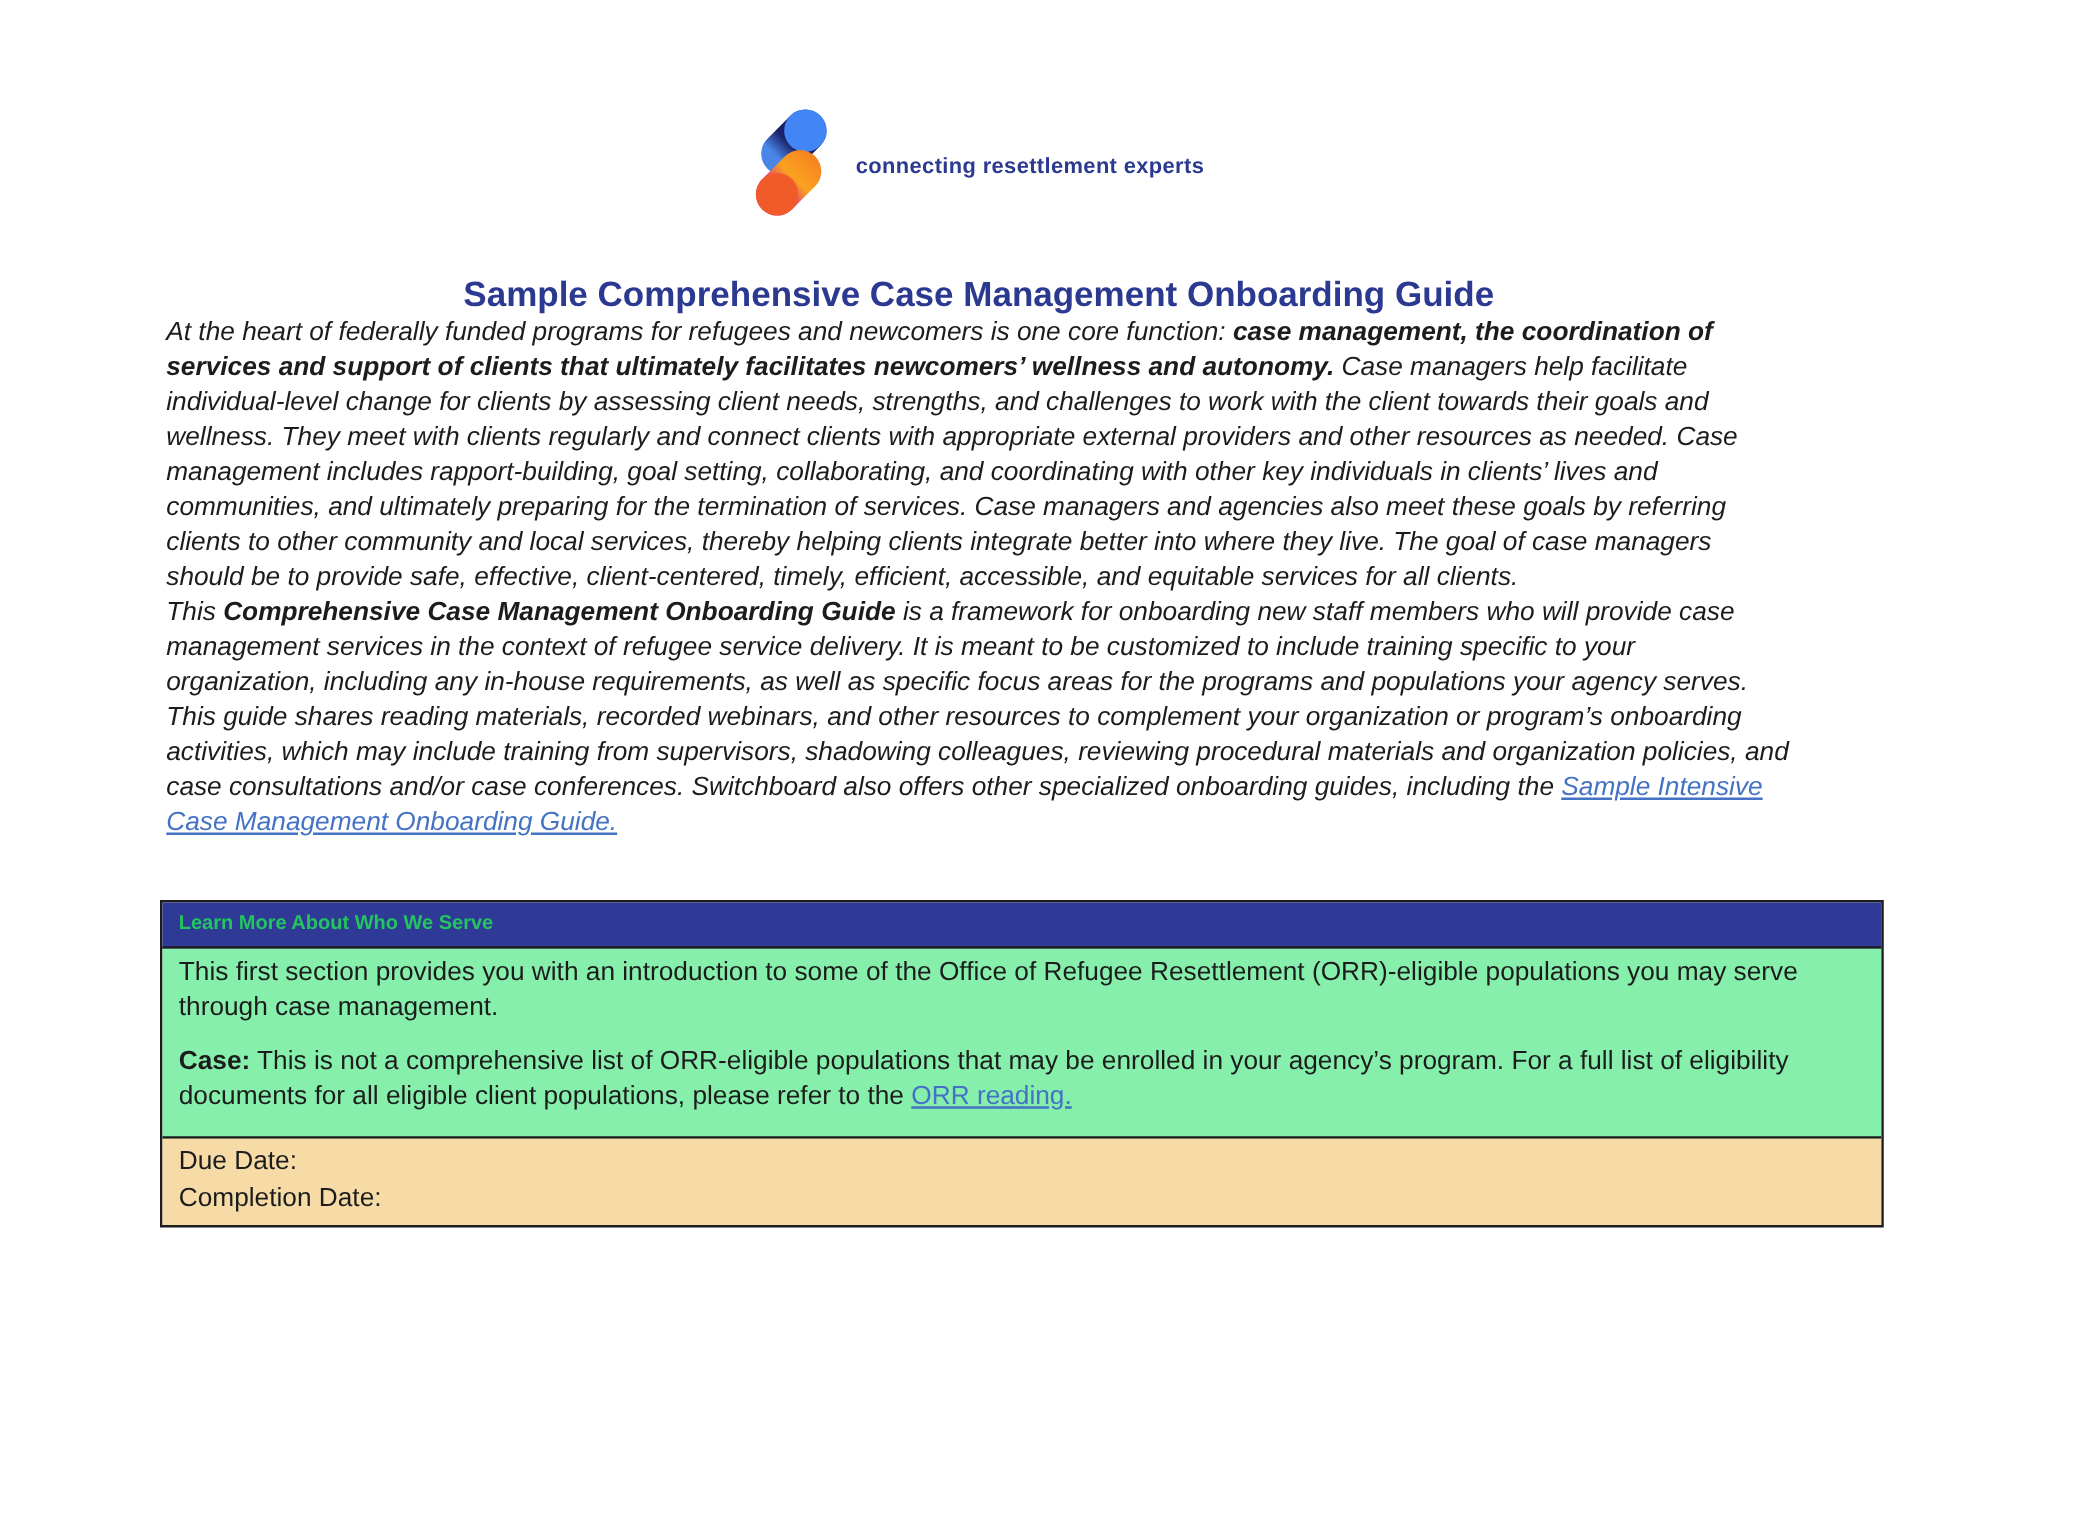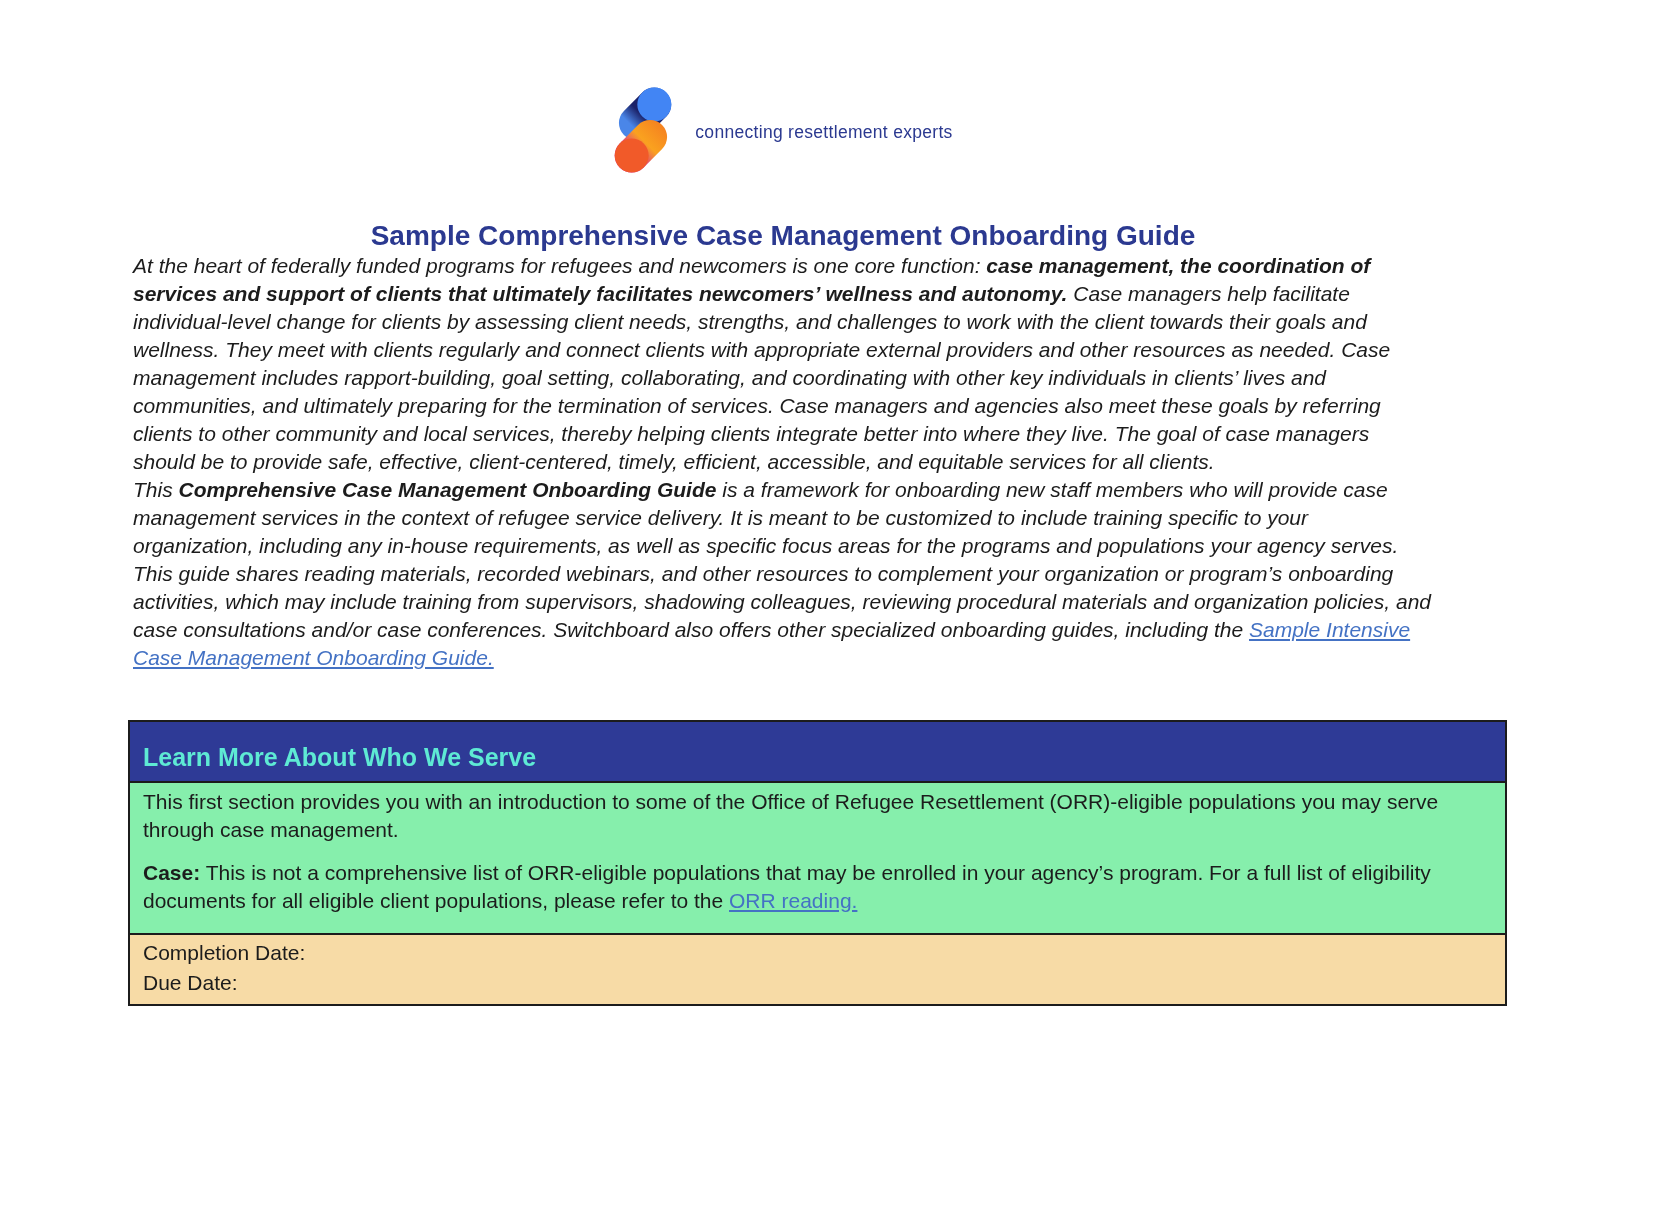--- a/index.html
+++ b/index.html
@@ -30,21 +30,21 @@
   .logo-textcol { display: flex; flex-direction: column; }
   .logo-wordmark {
     font-size: 47px;
     font-weight: bold;
     letter-spacing: -1px;
     color: #1e3181;
     line-height: 1;
   }
   .logo-tagline {
     font-size: 17.5px;
-    font-weight: normal;
+    font-weight: bold;
     letter-spacing: 0.3px;
     color: #2b3990;
     margin-top: 4px;
   }
 
   
   .textcol { margin-left: 133px; width: 1300px; }
   .doc-title {
     text-align: center;
     font-size: 28px;
@@ -71,24 +71,24 @@
   
   .doc-table {
     margin-left: 128px;
     width: 1379px;
     margin-top: 48px;
     border: 2px solid #1c1c1c;
     box-sizing: border-box;
   }
   .tbl-header {
     background: #2e3a96;
-    color: #5eead4;
+    color: #22c55e;
     font-weight: bold;
-    font-size: 25px;
-    padding: 21px 13px 9px 13px;
+    font-size: 16px;
+    padding: 8px 13px 9px 13px;
     border-bottom: 2px solid #1c1c1c;
   }
   .tbl-body {
     background: #86efac;
     padding: 5px 13px 18px 13px;
     border-bottom: 2px solid #1c1c1c;
   }
   .tbl-body p {
     font-size: 21px;
     line-height: 28px;
@@ -146,18 +146,18 @@
 
   </div>
 
   <div class="doc-table">
     <div class="tbl-header">Learn More About Who We Serve</div>
     <div class="tbl-body">
       <p>This first section provides you with an introduction to some of the Office of Refugee Resettlement (ORR)-eligible populations you may serve through case management.</p>
       <p class="note"><strong>Case:</strong><span> This is not a comprehensive list of ORR-eligible populations that may be enrolled in your agency’s program. For a full list of eligibility documents for all eligible client populations, please refer to the </span><a class="doc-link" href="#">ORR reading.</a></p>
     </div>
     <div class="tbl-dates">
+      <div>Due Date:</div>
       <div>Completion Date:</div>
-      <div>Due Date:</div>
     </div>
   </div>
 
 </div>
 
 </body></html>

